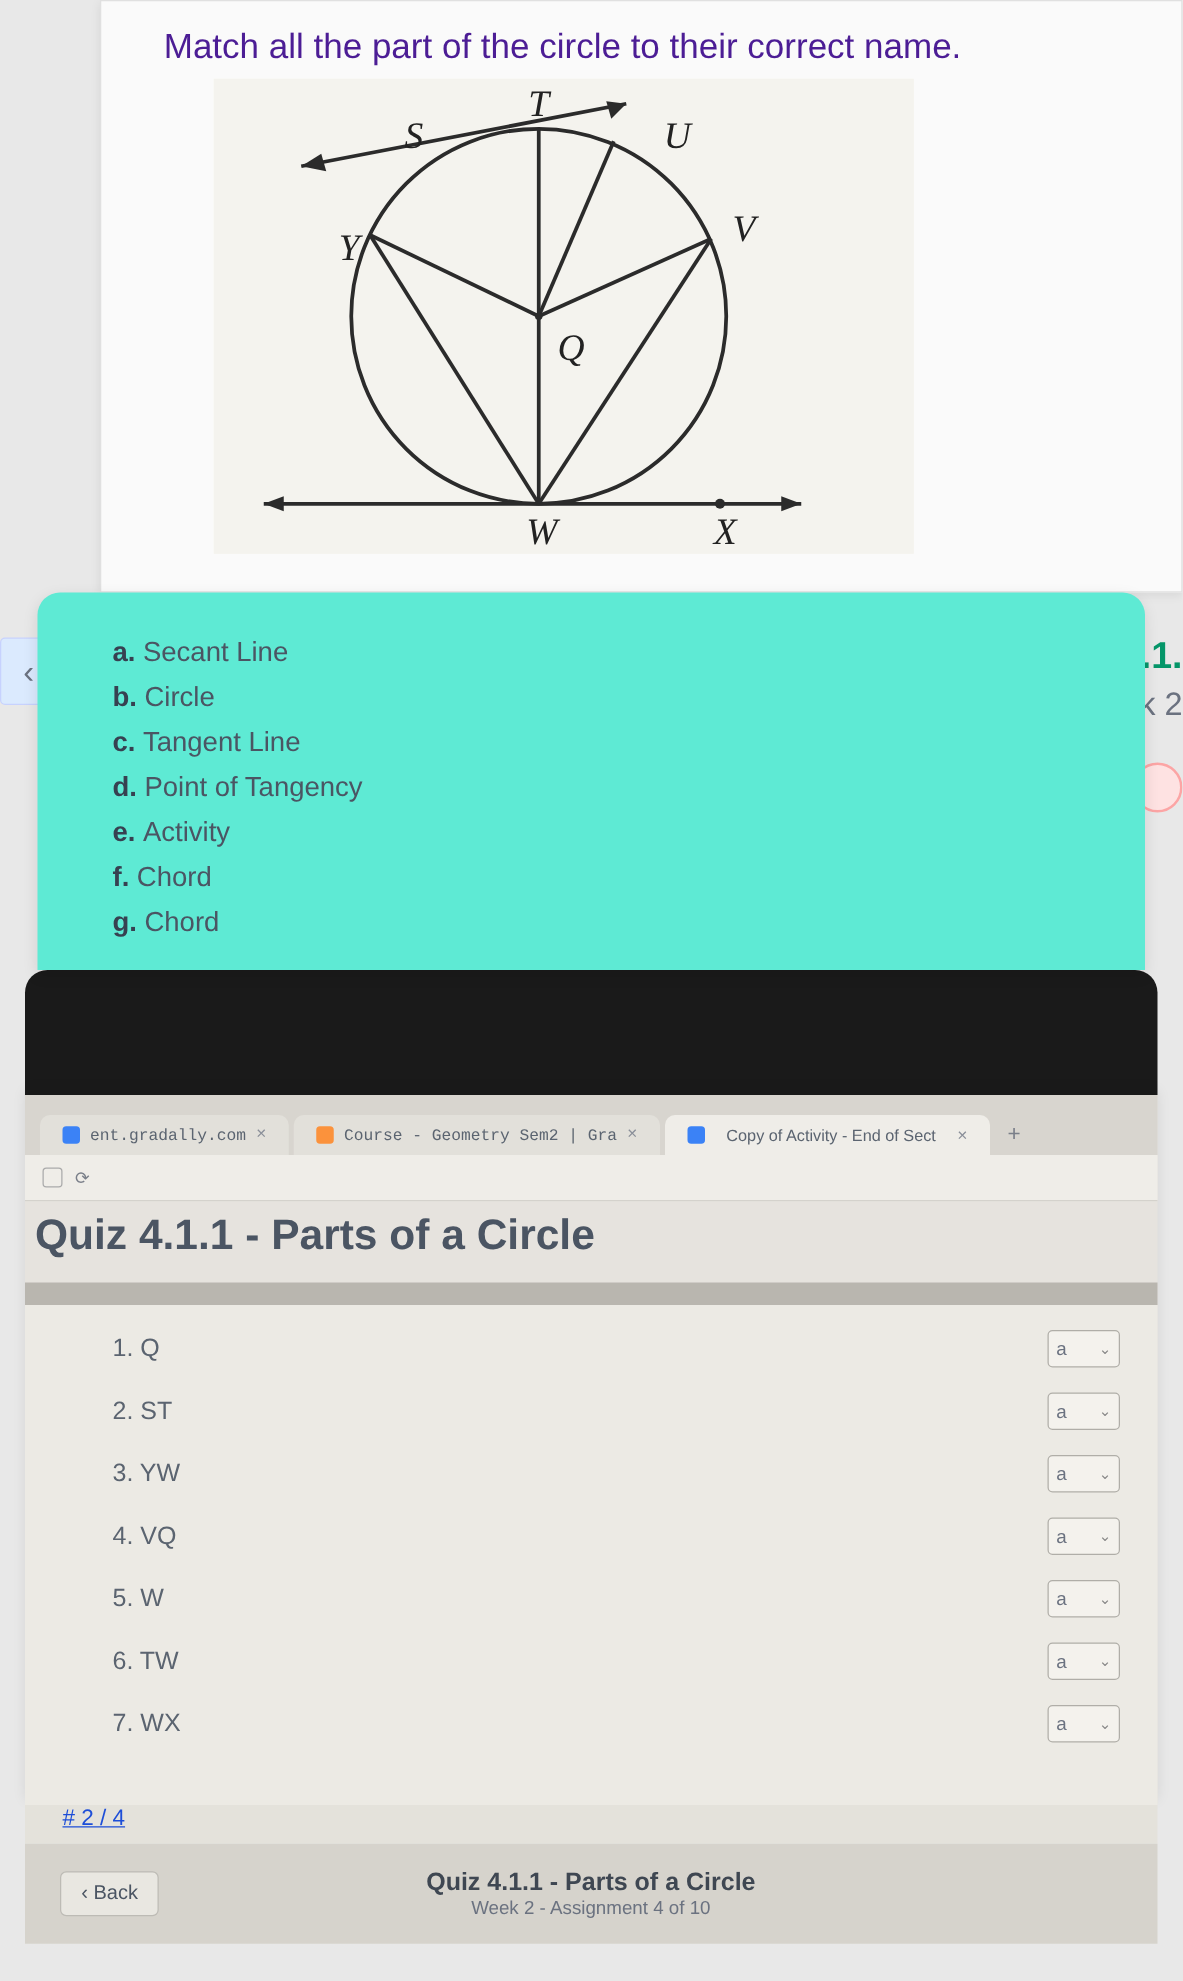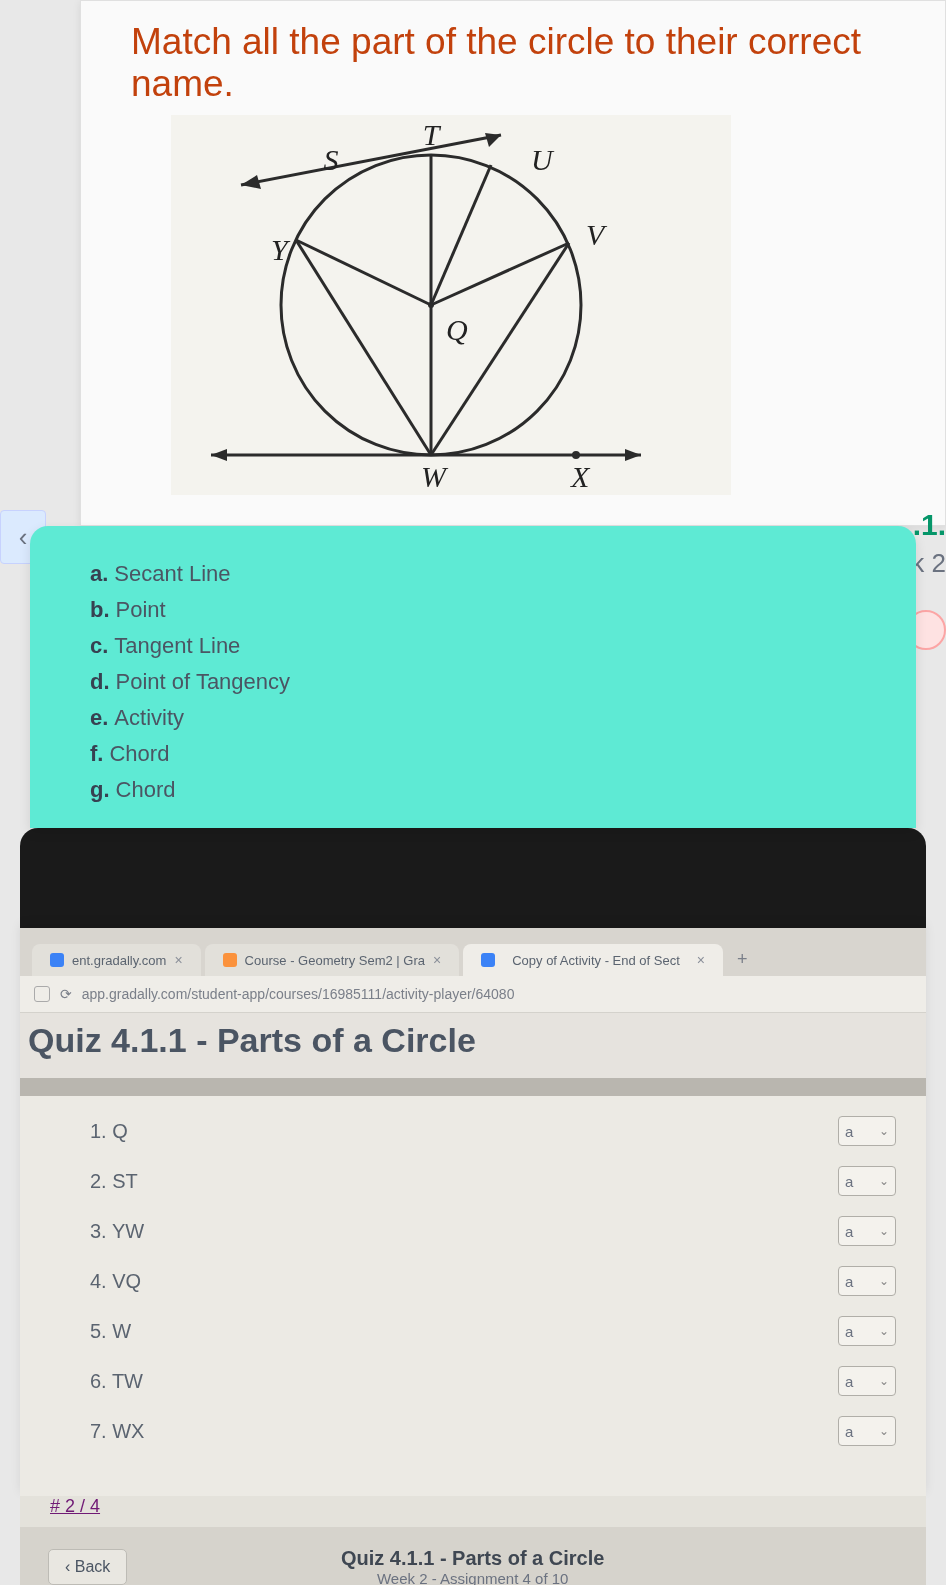--- a/index.html
+++ b/index.html
@@ -12,22 +12,22 @@
     position: relative;
   }
   .top-card {
     background: #fafafa;
     margin: 0 0 0 80px;
     padding: 20px 40px 20px 50px;
     box-shadow: 0 2px 8px rgba(0,0,0,0.08);
     border: 1px solid #e0e0e0;
   }
   .question-text {
-    font-size: 37px;
-    color: #c2410c;
+    font-size: 28px;
+    color: #4c1d95;
     font-weight: 500;
     margin-bottom: 10px;
   }
   .diagram {
     display: block;
     margin: 0 auto 10px 40px;
     background: #f5f5f0;
   }
   .middle-section {
     position: relative;
@@ -97,21 +97,21 @@
     gap:4px;
   }
   .tab {
     padding:8px 18px;
     border-radius:8px 8px 0 0;
     display:flex;align-items:center;gap:8px;
     font-size:13px;
     color:#5b6470;
     white-space:nowrap;
   }
-  .tab.inactive { background:#e2e0da; }
+  .tab.inactive { background:#e2e0da;font-family:Liberation Mono, monospace; }
   .tab.active { background:#efede8;gap:17px; }
   .tab-close { color:#8a8f99; font-size:14px; }
   .tab-plus { padding:6px 10px;color:#7a7f89;font-size:18px; }
   .favicon { width:14px;height:14px;border-radius:3px;display:inline-block; }
   .fav-blue{background:#3b82f6;}
   .fav-orange{background:#fb923c;}
   .addr-bar {
     background:#efede8;
     padding:10px 14px;
     display:flex;align-items:center;gap:10px;
@@ -147,21 +147,21 @@
     width:58px;height:30px;
     border:1px solid #b0aea8;
     background:#f4f2ed;
     border-radius:4px;
     display:flex;align-items:center;justify-content:space-between;
     padding:0 6px;
     font-size:15px;color:#6b7280;
   }
   .item-row .dropdown .chev {font-size:12px;color:#888;}
   .page-indicator {
-    color:#701a75;font-size:18px;padding:0 0 10px 30px;
+    color:#1d4ed8;font-size:18px;padding:0 0 10px 30px;
     text-decoration:underline;
     background:#e4e2db;
     margin:0 20px;
   }
   .footer {
     background:#d6d3cc;
     padding:20px 28px;
     display:flex;align-items:center;justify-content:space-between;
     margin:0 20px;
   }
@@ -223,21 +223,21 @@
 </div>
 
 <div class="edge-left">‹</div>
 <div class="edge-right-1">.1.</div>
 <div class="edge-right-2">ek 2</div>
 <div class="edge-right-badge"></div>
 
 <div class="middle-section">
   <ul class="answer-list" id="answer-list">
       <li><span class="key">a.</span><span>Secant Line</span></li>
-      <li><span class="key">b.</span><span>Point</span></li>
+      <li><span class="key">b.</span><span>Circle</span></li>
       <li><span class="key">c.</span><span>Tangent Line</span></li>
       <li><span class="key">d.</span><span>Point of Tangency</span></li>
       <li><span class="key">e.</span><span>Activity</span></li>
       <li><span class="key">f.</span><span>Chord</span></li>
       <li><span class="key">g.</span><span>Chord</span></li>
     </ul>
 </div>
 
 <div class="dark-band"></div>
 
@@ -256,21 +256,20 @@
       <div class="tab active">
         <span class="favicon fav-blue"></span>
         <span>Copy of Activity - End of Sect</span>
         <span class="tab-close">×</span>
       </div>
       <div class="tab-plus">+</div>
     </div>
   <div class="addr-bar">
     <span class="addr-icon"></span>
     <span>⟳</span>
-    <span>app.gradally.com/student-app/courses/16985111/activity-player/64080</span>
   </div>
   <div class="quiz-title">Quiz 4.1.1 - Parts of a Circle</div>
   <div class="quiz-band"></div>
   <div class="items-area" id="items-area">
       <div class="item-row">
         <div class="label">1. Q</div>
         <div class="dropdown">
           <span>a</span>
           <span class="chev">⌄</span>
         </div>

